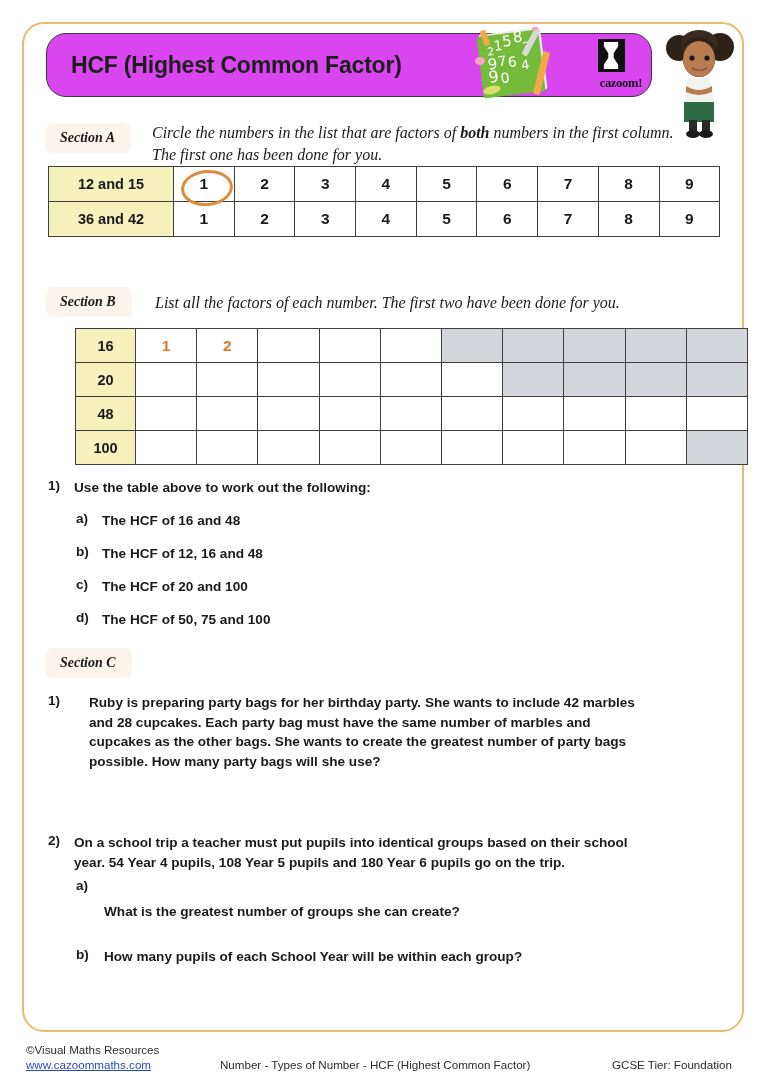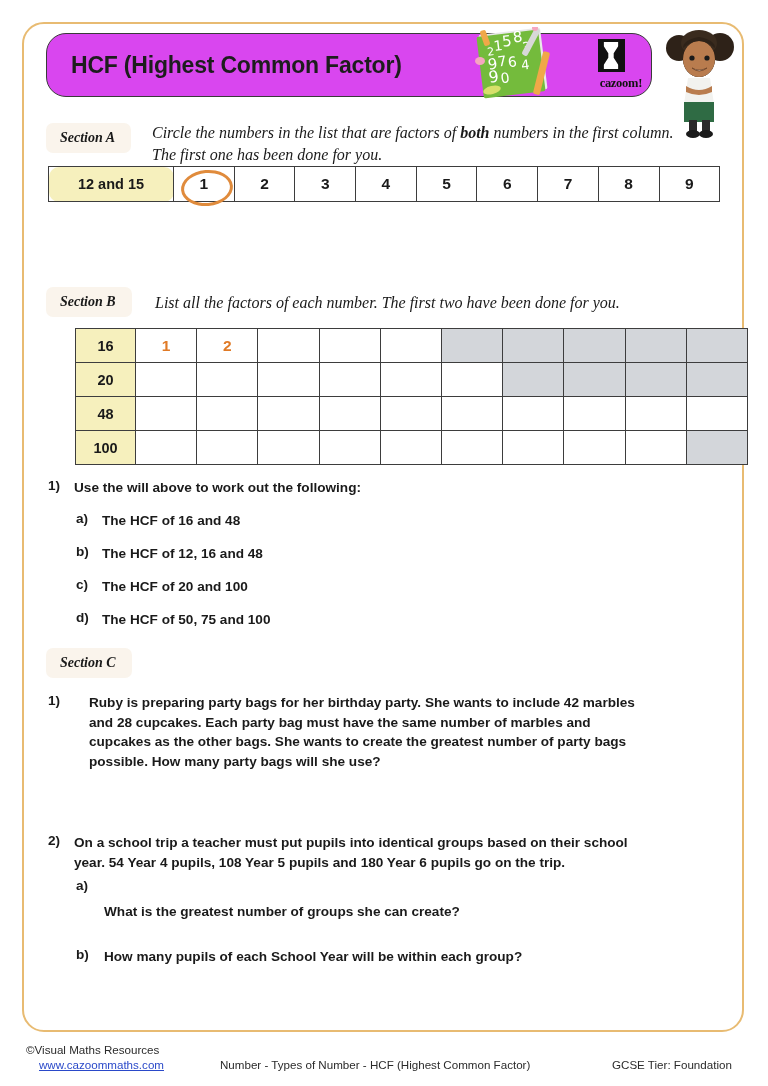--- a/index.html
+++ b/index.html
@@ -133,21 +133,21 @@
     color: #1a1a1a;
     background: #ffffff;
     padding: 0;
   }
   .wtable td.rowhead { background: #f6f0bd; }
   .wtable td.grey { background: #d3d6da; }
   .wtable td.orange { color: #e07a26; }
 
   
   #table-a { left: 48px; top: 166px; width: 672px; }
-  #table-a td { height: 34px; font-size: 15.5px; border-radius: 10px; }
+  #table-a td { height: 34px; font-size: 15.5px; }
   #table-a td.rowhead { font-size: 14.5px; }
 
   
   #table-b { left: 48px; top: 328px; width: 672px; margin-left: 27px; }
   #table-b td { height: 33px; font-size: 15.5px; }
   #table-b td.rowhead { font-size: 14.5px; }
 
   
   #circle-annot {
     position: absolute;
@@ -176,21 +176,21 @@
     line-height: 1.45;
   }
 
   
   #footer { position: absolute; left: 0; top: 1043px; width: 768px; height: 43px; }
   #footer-copy {
     position: absolute; left: 26px; top: 0px;
     font-size: 11.6px; color: #2b2b2b;
   }
   #footer-link {
-    position: absolute; left: 39px; top: 15px;
+    position: absolute; left: 26px; top: 15px;
     font-size: 11.6px; color: #2a49c9; text-decoration: underline; text-align: right;
   }
   #footer-center {
     position: absolute; left: 220px; top: 15px;
     font-size: 11.6px; color: #2b2b2b;
   }
   #footer-right {
     position: absolute; left: 612px; top: 15px;
     font-size: 11.6px; color: #2b2b2b;
   }
@@ -284,20 +284,32 @@
         <td>1</td>
         <td>2</td>
         <td>3</td>
         <td>4</td>
         <td>5</td>
         <td>6</td>
         <td>7</td>
         <td>8</td>
         <td>9</td>
       </tr>
+      <tr>
+        <td class="rowhead">36 and 42</td>
+        <td>1</td>
+        <td>2</td>
+        <td>3</td>
+        <td>4</td>
+        <td>5</td>
+        <td>6</td>
+        <td>7</td>
+        <td>8</td>
+        <td>9</td>
+      </tr>
     </tbody>
 </table>
 <div id="circle-annot"></div>
 
 <div class="section-chip" style="left:46px; top:287px;">Section B</div>
 
 <div class="instruction" style="left:155px; top:292px; width:560px;">List all the factors of each number. The first two have been done for you.</div>
 
 <table class="wtable" id="table-b">
   <colgroup>
@@ -363,21 +375,21 @@
         <td></td>
         <td></td>
         <td></td>
         <td></td>
         <td class="grey"></td>
       </tr>
     </tbody>
 </table>
 
 <div class="qnum" style="left:48px; top:478px;">1)</div>
-<div class="qtext" style="left:74px; top:478px; width:620px;">Use the will above to work out the following:</div>
+<div class="qtext" style="left:74px; top:478px; width:620px;">Use the table above to work out the following:</div>
 
 <div class="qnum" style="left:76px; top:511px;">a)</div>
 <div class="qtext" style="left:102px; top:511px; width:600px;">The HCF of 16 and 48</div>
 
 <div class="qnum" style="left:76px; top:544px;">b)</div>
 <div class="qtext" style="left:102px; top:544px; width:600px;">The HCF of 12, 16 and 48</div>
 
 <div class="qnum" style="left:76px; top:577px;">c)</div>
 <div class="qtext" style="left:102px; top:577px; width:600px;">The HCF of 20 and 100</div>
 

